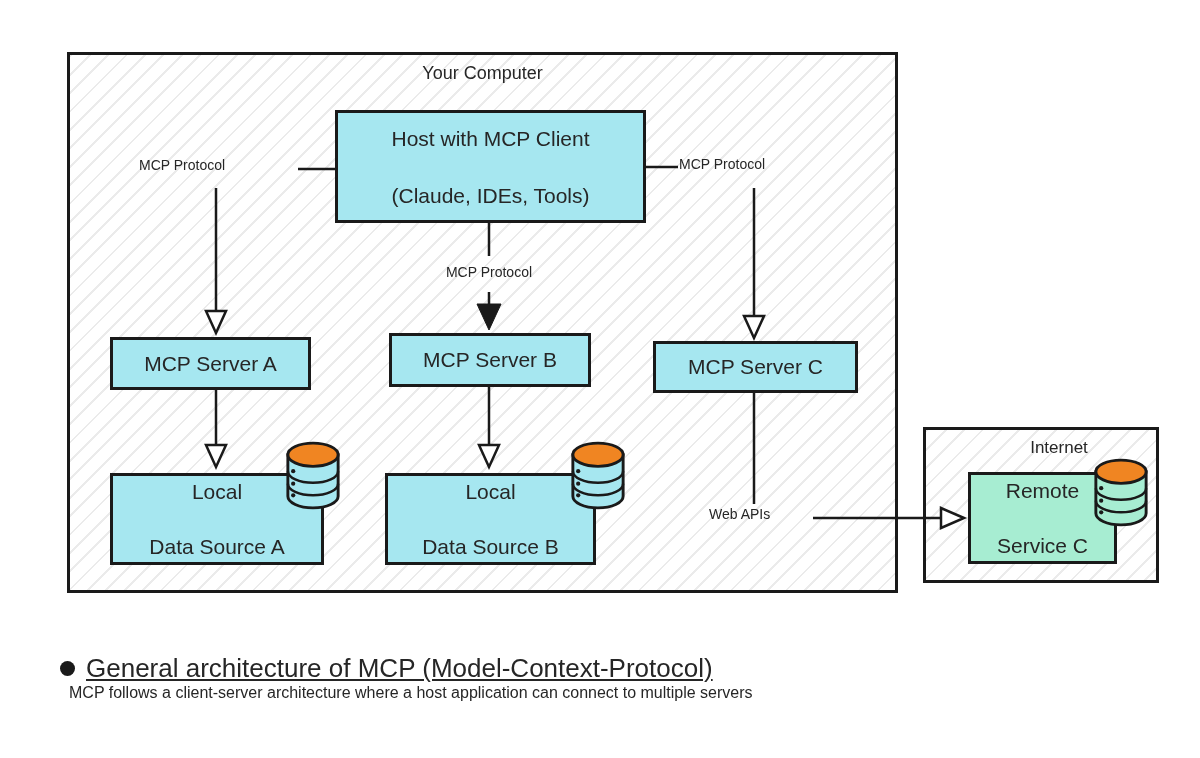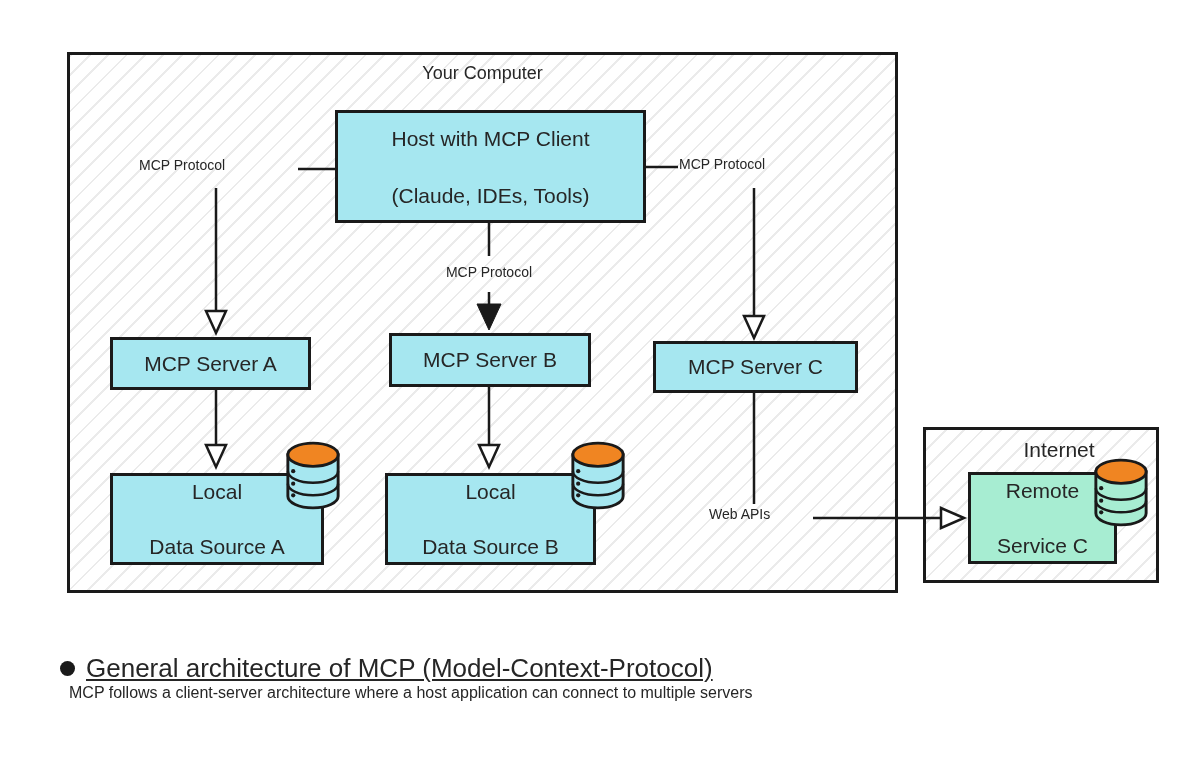--- a/index.html
+++ b/index.html
@@ -15,21 +15,21 @@
   .hatched{
     position:absolute;border:3px solid var(--line);box-sizing:border-box;
     background:repeating-linear-gradient(135deg,var(--hatch) 0px,var(--hatch) 2px,transparent 2px,transparent 13px);
   }
   .outer-box{left:67px;top:52px;width:831px;height:541px;}
   .internet-box{left:923px;top:427px;width:236px;height:156px;}
   .frame-title{
     position:absolute;text-align:center;font-size:18px;color:var(--text);
   }
   .your-computer-title{left:67px;top:63px;width:831px;}
-  .internet-title{left:923px;top:438px;width:272px;font-size:21px;}
+  .internet-title{left:923px;top:438px;width:272px;font-size:17px;}
   .connectors{position:absolute;left:0;top:0;pointer-events:none;}
   .connectors .wire{stroke:var(--line);stroke-width:2.5;fill:none;}
   .connectors .head-hollow{fill:#ffffff;stroke:var(--line);stroke-width:2.5;stroke-linejoin:miter;}
   .connectors .head-filled{fill:var(--line);stroke:var(--line);stroke-width:1;}
   .node{
     position:absolute;box-sizing:border-box;border:3px solid var(--line);
     background:var(--box-cyan);display:flex;flex-direction:column;
     justify-content:center;text-align:center;
     font-size:21px;line-height:32px;color:var(--text);gap:24px;
   }

